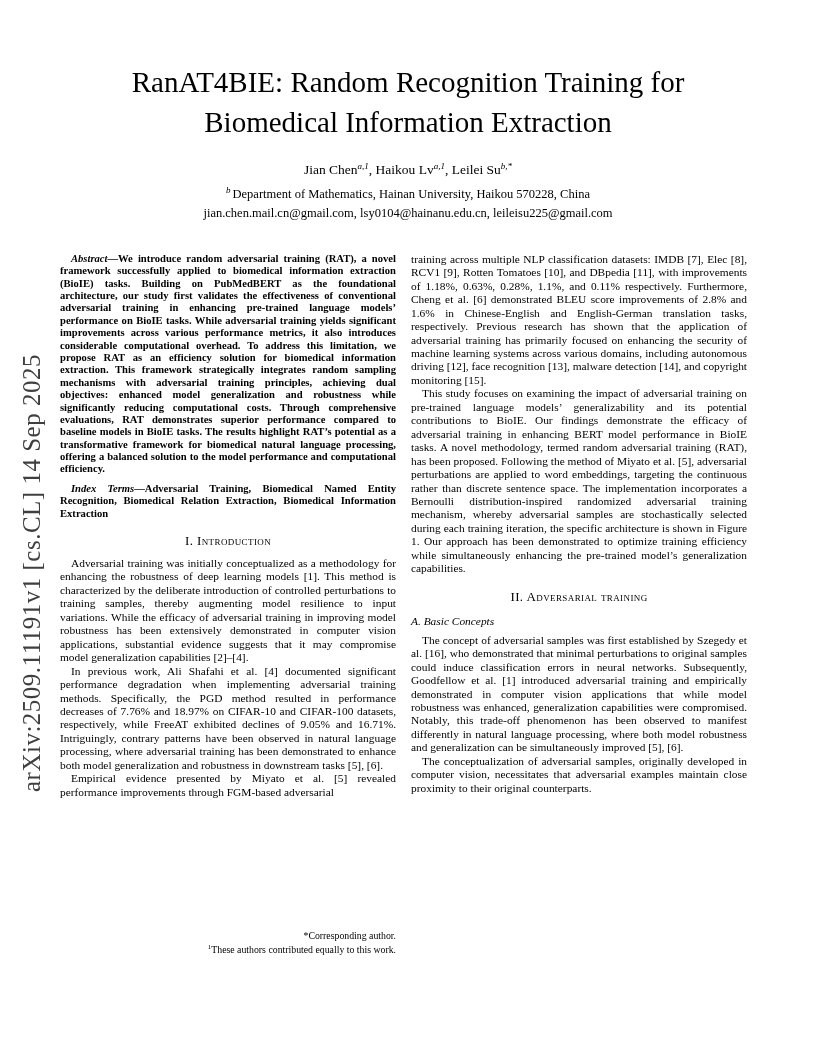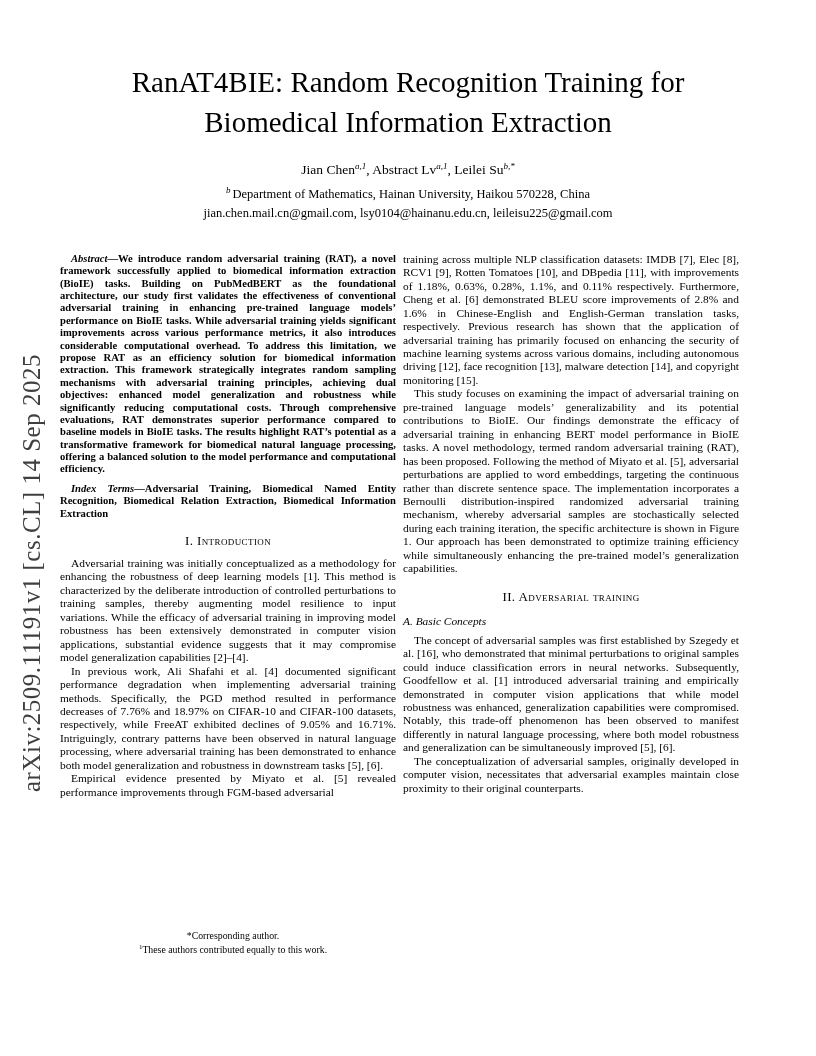--- a/index.html
+++ b/index.html
@@ -48,21 +48,21 @@
   .affil sup { font-size: 9px; font-style: italic; margin-right: 2px; }
   .emails {
     margin-top: 3px;
     text-align: center;
     font-size: 12.5px;
   }
 
   
   .columns {
     display: flex;
-    gap: 7px;
+    gap: 15px;
     margin: 32px 60px 0;
   }
   .col { width: 336px; }
   .col-left {
     display: flex;
     flex-direction: column;
     height: 704px;
   }
 
   p { margin: 0; }
@@ -99,35 +99,35 @@
     text-indent: 11px;
     hyphens: auto;
   }
   .noindent { text-indent: 0; }
 
   .footnotes {
     margin-top: auto;
     font-size: 9.8px;
     line-height: 1.3;
   }
-  .footnotes .fn { text-indent: 10px; text-align: center; }
+  .footnotes .fn { text-indent: 10px; text-align: right; }
   .footnotes sup { font-size: 7px; }
 </style>
 </head>
 <body>
 
 <div class="arxiv-label">arXiv:2509.11191v1  [cs.CL]  14 Sep 2025</div>
 
 <div class="title">
   <span>RanAT4BIE: Random Recognition Training for</span><br>
   <span>Biomedical Information Extraction</span>
 </div>
 
 <div class="authors">
-  <span><span>Jian Chen</span><sup>a,1</sup><span>, </span></span><span><span>Abstract Lv</span><sup>a,1</sup><span>, </span></span><span><span>Leilei Su</span><sup>b,*</sup><span></span></span>
+  <span><span>Jian Chen</span><sup>a,1</sup><span>, </span></span><span><span>Haikou Lv</span><sup>a,1</sup><span>, </span></span><span><span>Leilei Su</span><sup>b,*</sup><span></span></span>
 </div>
 
 <div class="affiliations">
   <div class="affil"><sup>b</sup><span>Department of Mathematics, Hainan University, Haikou 570228, China</span></div>
 </div>
 
 <div class="emails">jian.chen.mail.cn@gmail.com, lsy0104@hainanu.edu.cn, leileisu225@gmail.com</div>
 
 <div class="columns">
 

